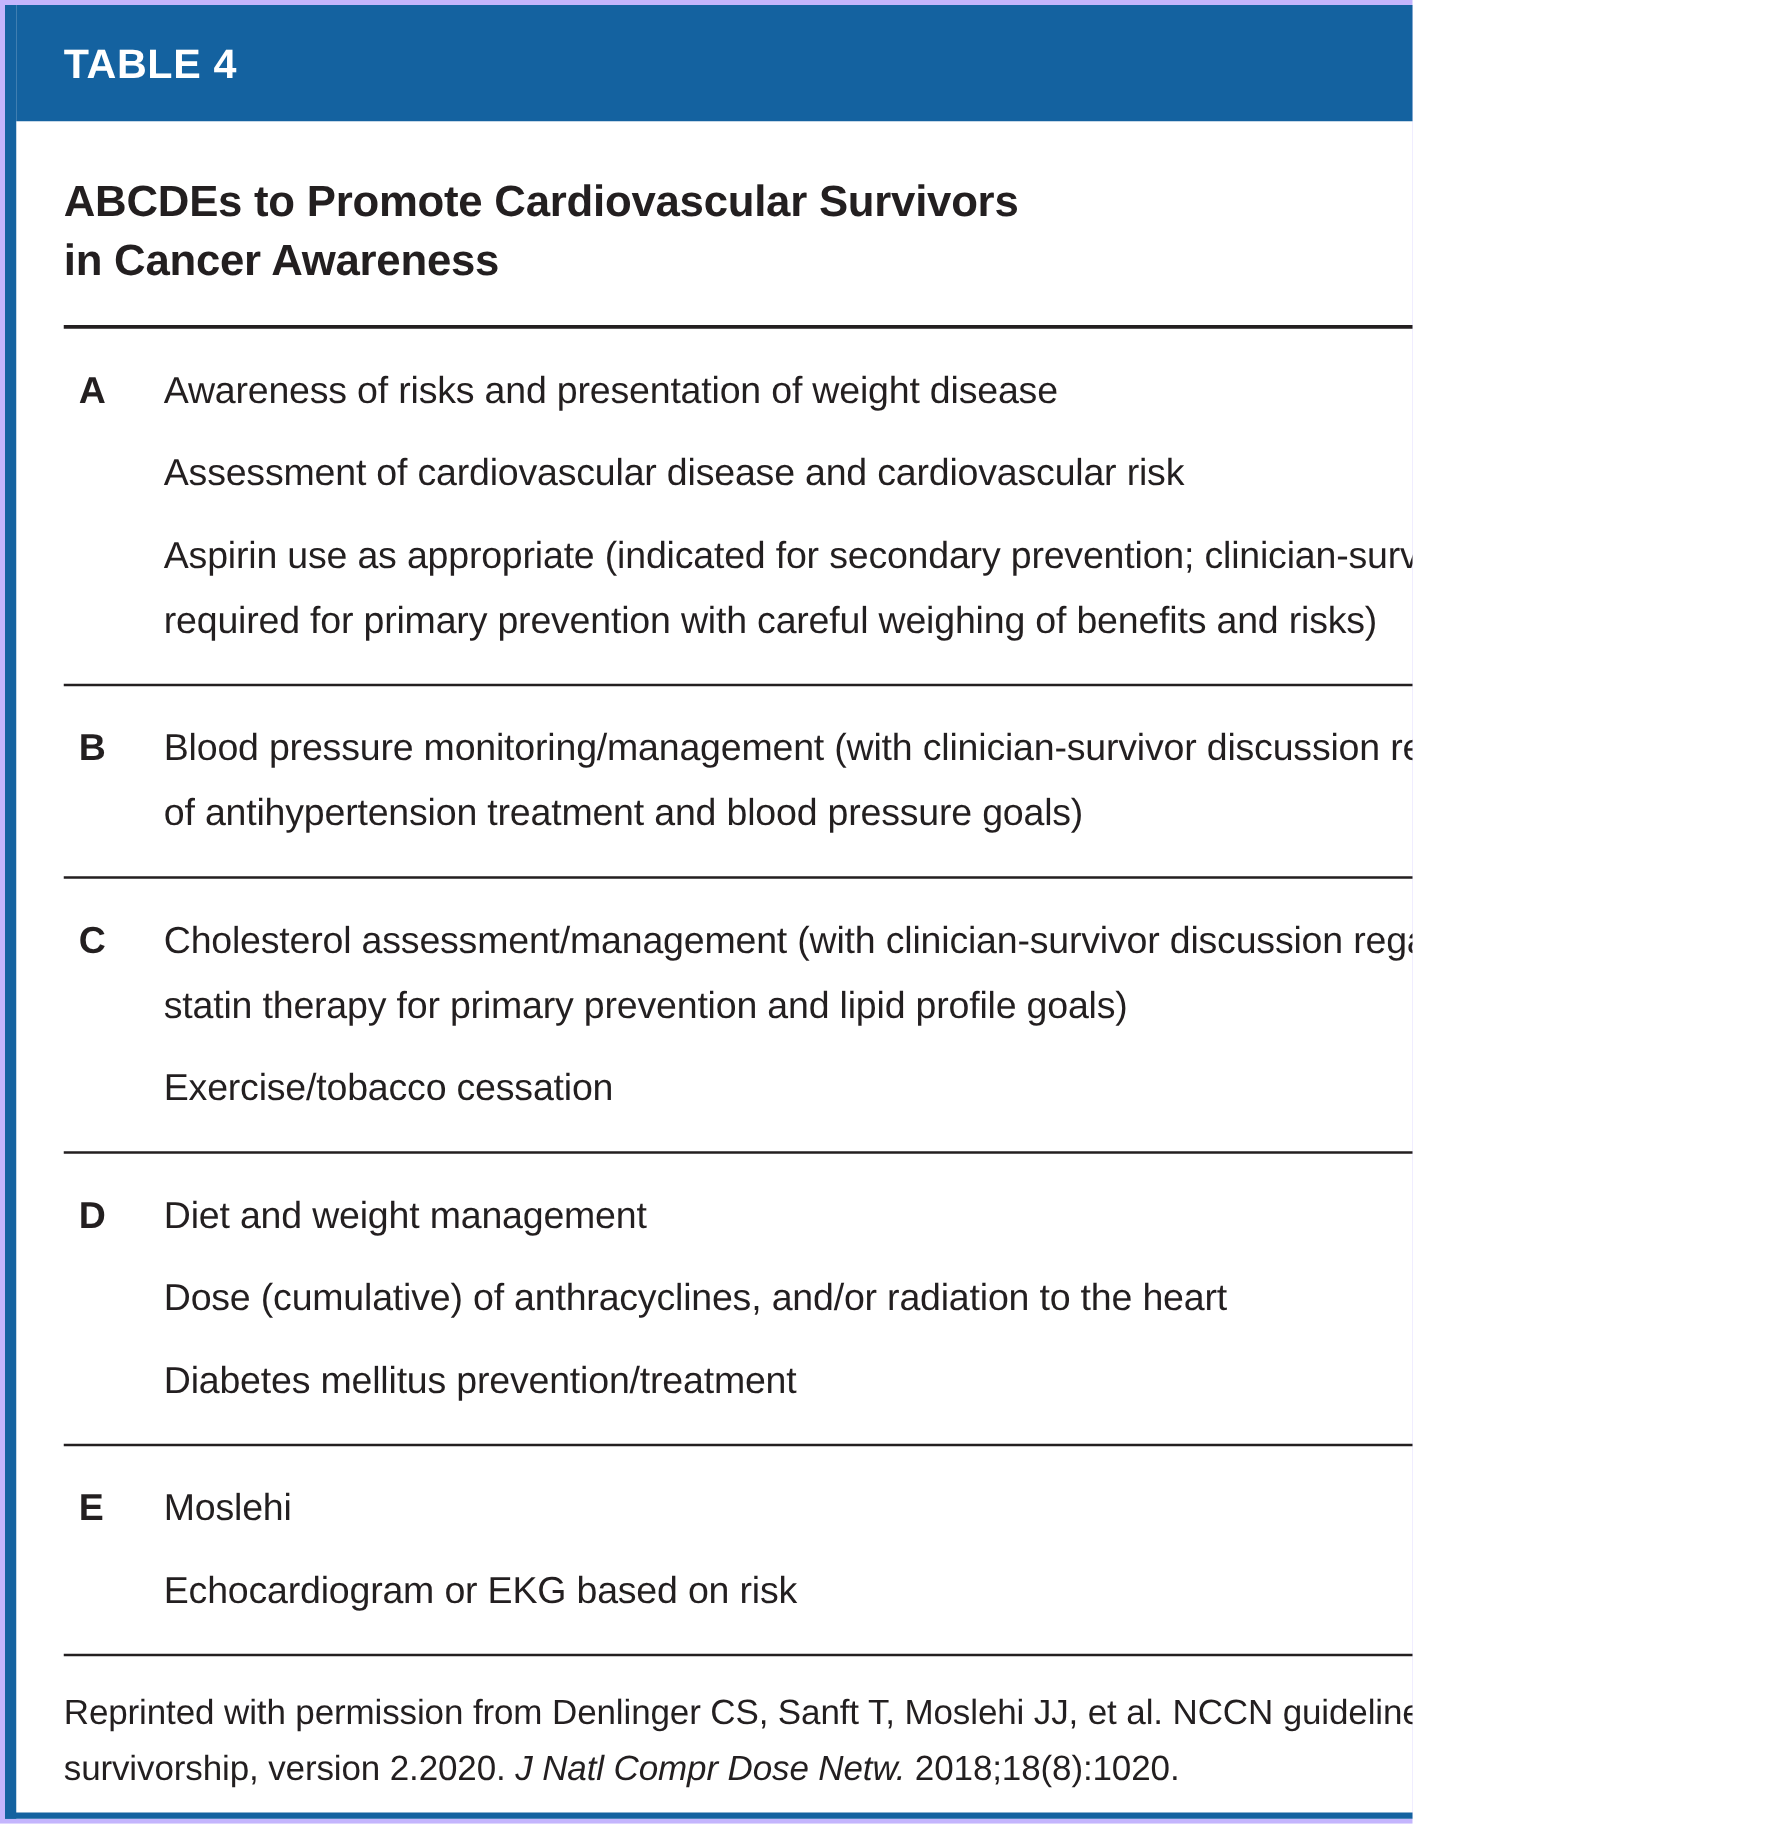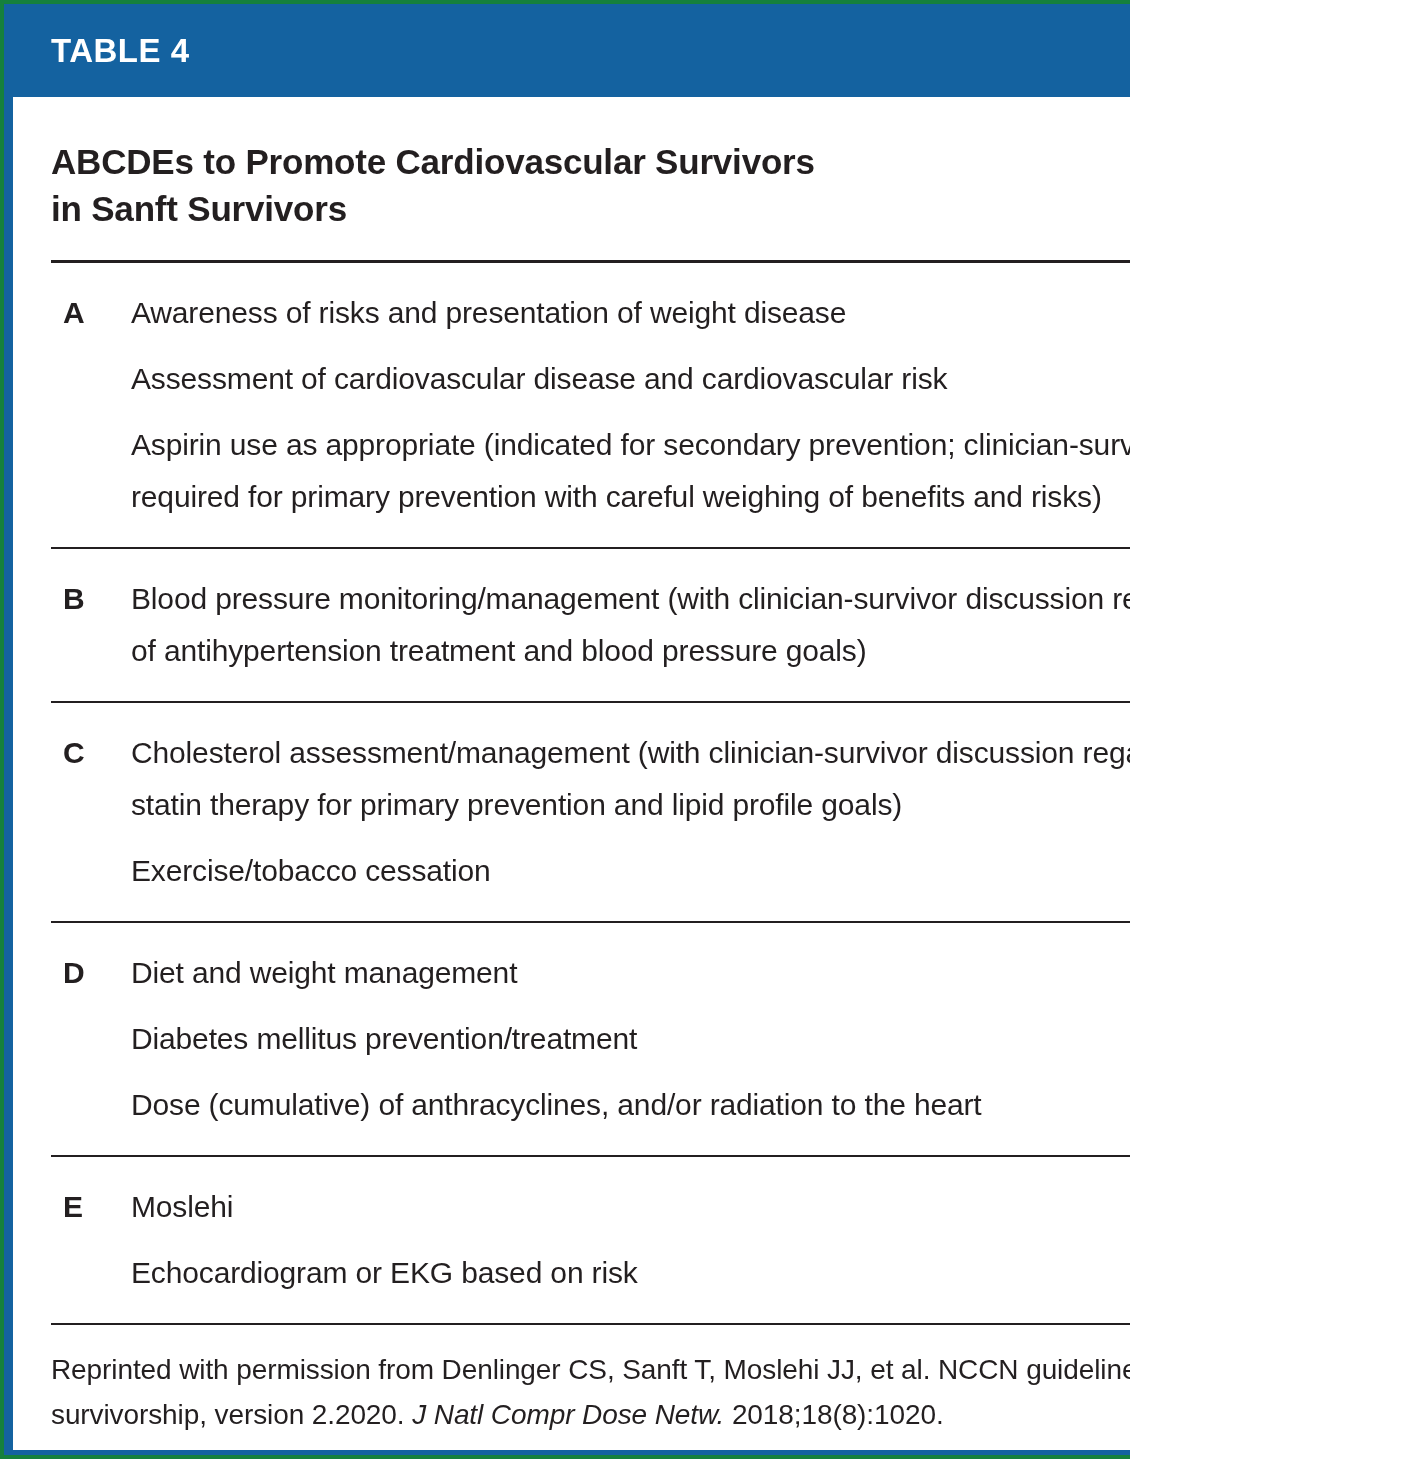--- a/index.html
+++ b/index.html
@@ -10,21 +10,21 @@
   }
   body {
     font-family: "Liberation Sans", sans-serif;
     -webkit-font-smoothing: antialiased;
   }
 
   .page {
     width: 1130px;
     height: 1459px;
     box-sizing: border-box;
-    background: #15803d;
+    background: #c4b5fd;
     position: relative;
     overflow: hidden;
   }
 
   
   .table-card {
     position: absolute;
     left: 4px;
     top: 4px;
     width: 1412px;
@@ -137,21 +137,21 @@
   <div class="table-card">
 
     <div class="table-header">
       <div class="table-number">TABLE 4</div>
     </div>
 
     <div class="table-body">
 
       <div class="table-title">
         <span class="t-line">ABCDEs to Promote Cardiovascular Survivors</span>
-        <span class="t-line">in Sanft Survivors</span>
+        <span class="t-line">in Cancer Awareness</span>
       </div>
 
       <div class="rule-thick"></div>
 
       <div class="row">
         <div class="row-letter">A</div>
         <div class="row-items">
           <p class="row-item">Awareness of risks and presentation of weight disease</p>
           <p class="row-item">Assessment of cardiovascular disease and cardiovascular risk</p>
           <p class="row-item">Aspirin use as appropriate (indicated for secondary prevention; clinician-survivor discussion required for primary prevention with careful weighing of benefits and risks)</p>
@@ -176,22 +176,22 @@
           <p class="row-item">Exercise/tobacco cessation</p>
         </div>
       </div>
 
       <div class="rule-thin"></div>
 
       <div class="row">
         <div class="row-letter">D</div>
         <div class="row-items">
           <p class="row-item">Diet and weight management</p>
+          <p class="row-item">Dose (cumulative) of anthracyclines, and/or radiation to the heart</p>
           <p class="row-item">Diabetes mellitus prevention/treatment</p>
-          <p class="row-item">Dose (cumulative) of anthracyclines, and/or radiation to the heart</p>
         </div>
       </div>
 
       <div class="rule-thin"></div>
 
       <div class="row">
         <div class="row-letter">E</div>
         <div class="row-items">
           <p class="row-item">Moslehi</p>
           <p class="row-item">Echocardiogram or EKG based on risk</p>

